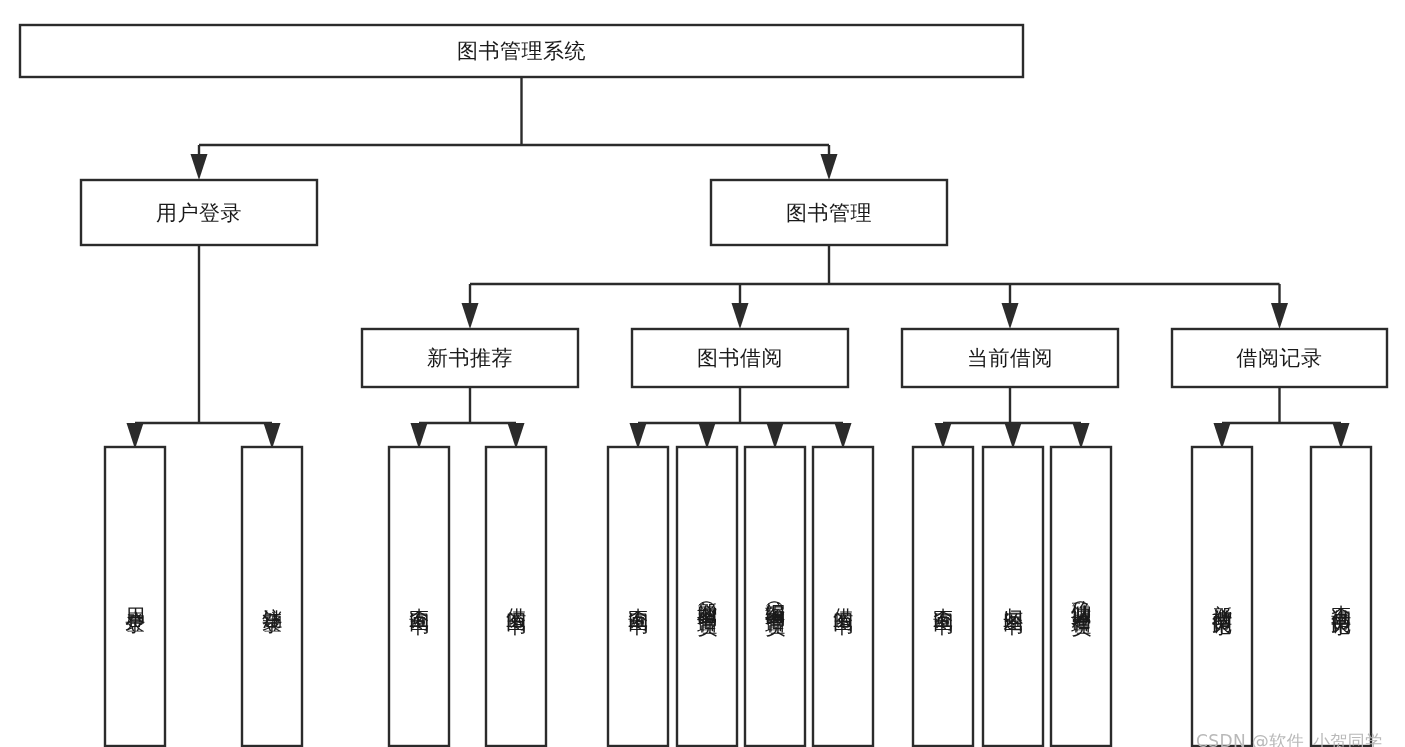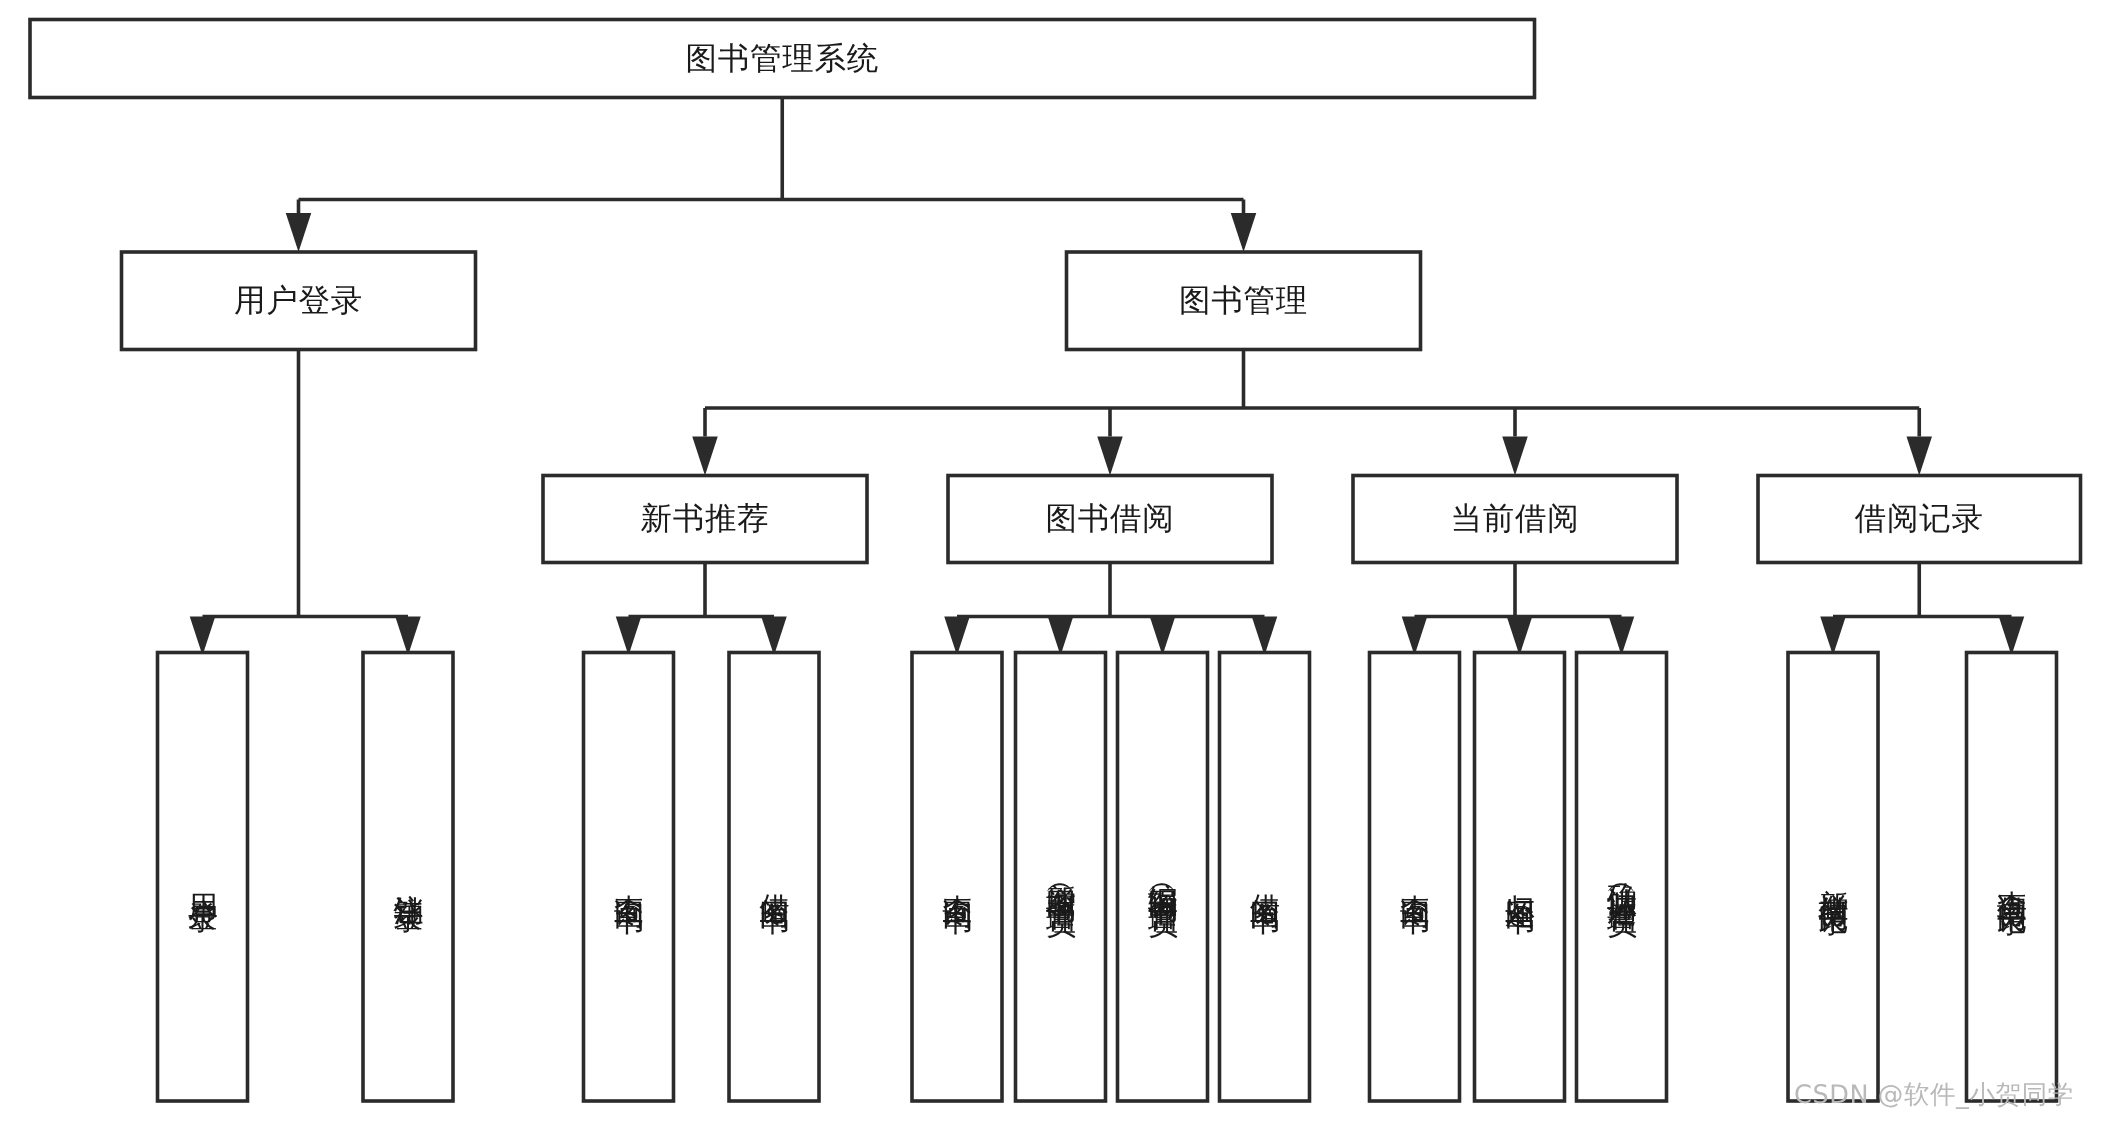--- a/index.html
+++ b/index.html
@@ -10,20 +10,21 @@
   body {
     width: 1405px;
     height: 747px;
     font-family: "DejaVu Sans", "Liberation Sans", sans-serif;
     overflow: hidden;
   }
   #diagram-root {
     position: relative;
     width: 1405px;
     height: 526px;
+    margin-top: 12px;
   }
   svg#tree-svg {
     position: absolute;
     top: 0;
     left: 0;
     width: 1405px;
     height: 747px;
     display: block;
   }
   .node-box {

